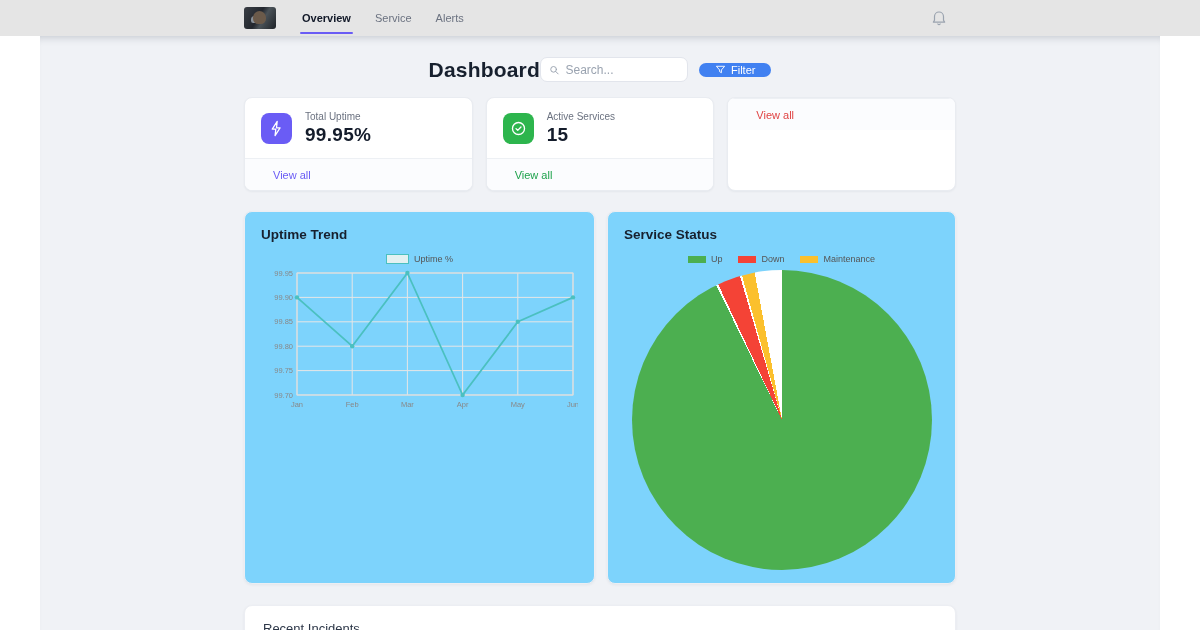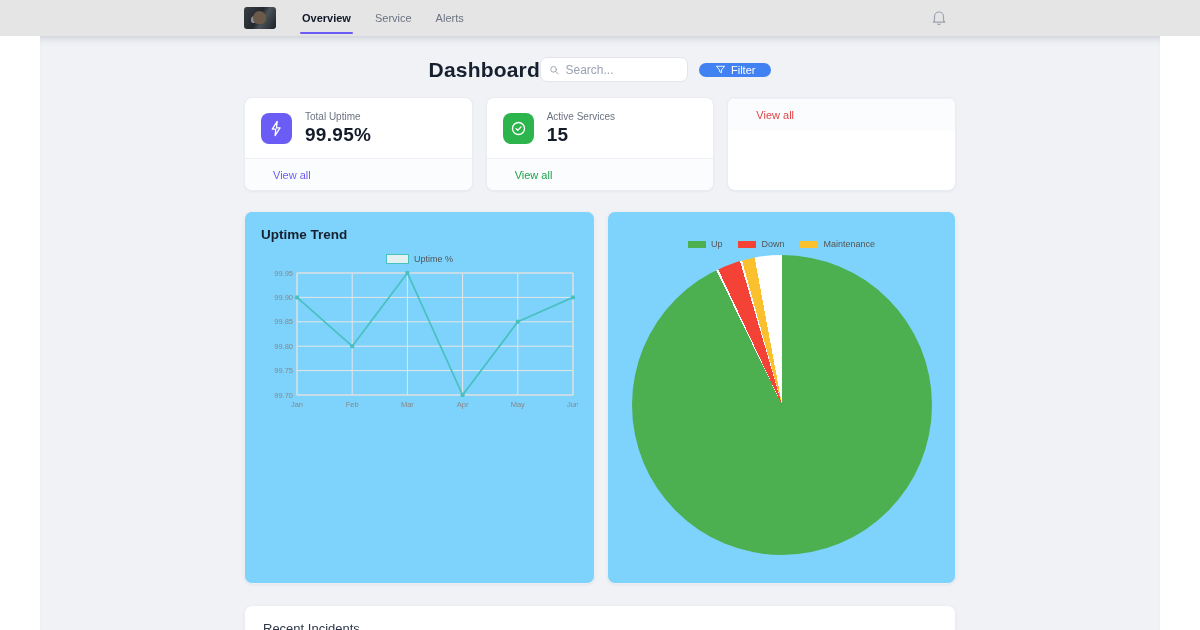--- a/index.html
+++ b/index.html
@@ -197,20 +197,21 @@
               <circle cx="91.2" cy="80.20000000000277" r="2.2" fill="#4bc0c0"></circle>
               <circle cx="146.4" cy="7" r="2.2" fill="#4bc0c0"></circle>
               <circle cx="201.6" cy="129" r="2.2" fill="#4bc0c0"></circle>
               <circle cx="256.8" cy="55.80000000000416" r="2.2" fill="#4bc0c0"></circle>
               <circle cx="312" cy="31.399999999998613" r="2.2" fill="#4bc0c0"></circle>
             </svg>
         </div>
       </div>
 
       <div class="chart-card">
+        <div class="chart-title">Service Status</div>
         <div class="legend-row" id="pie-legend">
             <div class="legend-item">
        <span class="legend-swatch" style="background:#4caf50"></span>
        <span>Up</span>
             </div>
             <div class="legend-item">
        <span class="legend-swatch" style="background:#f44336"></span>
        <span>Down</span>
             </div>
             <div class="legend-item">

